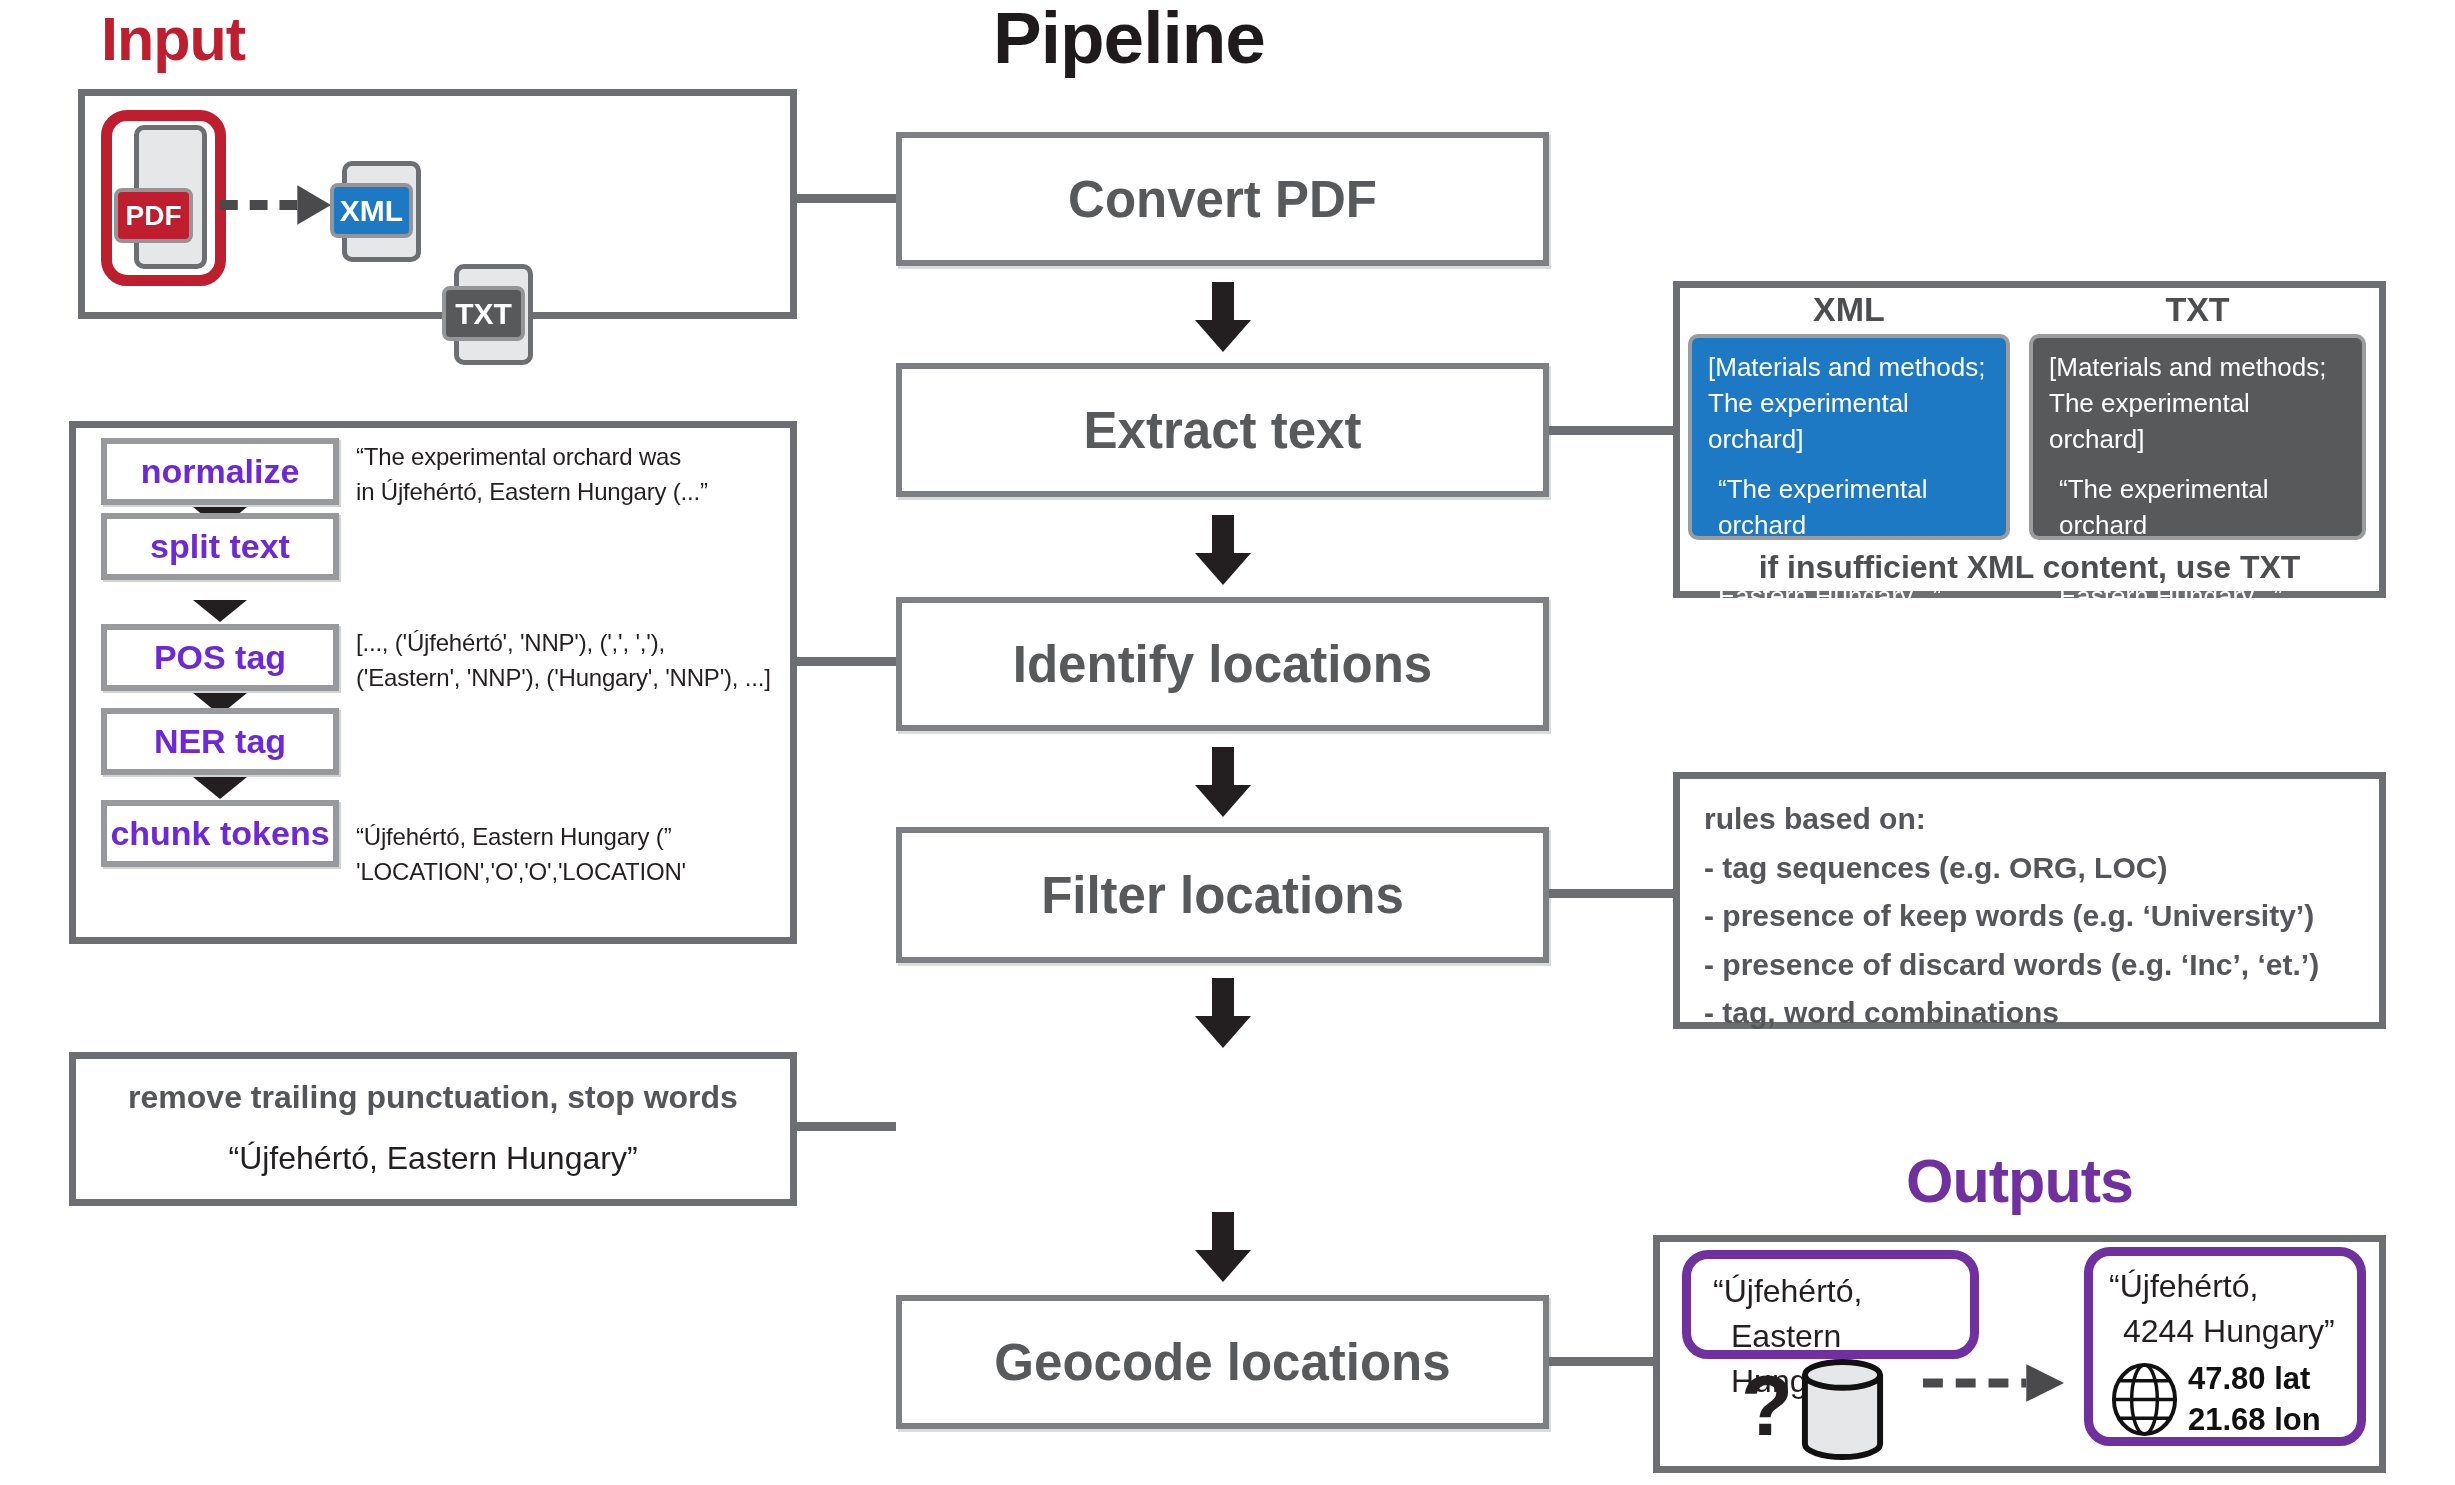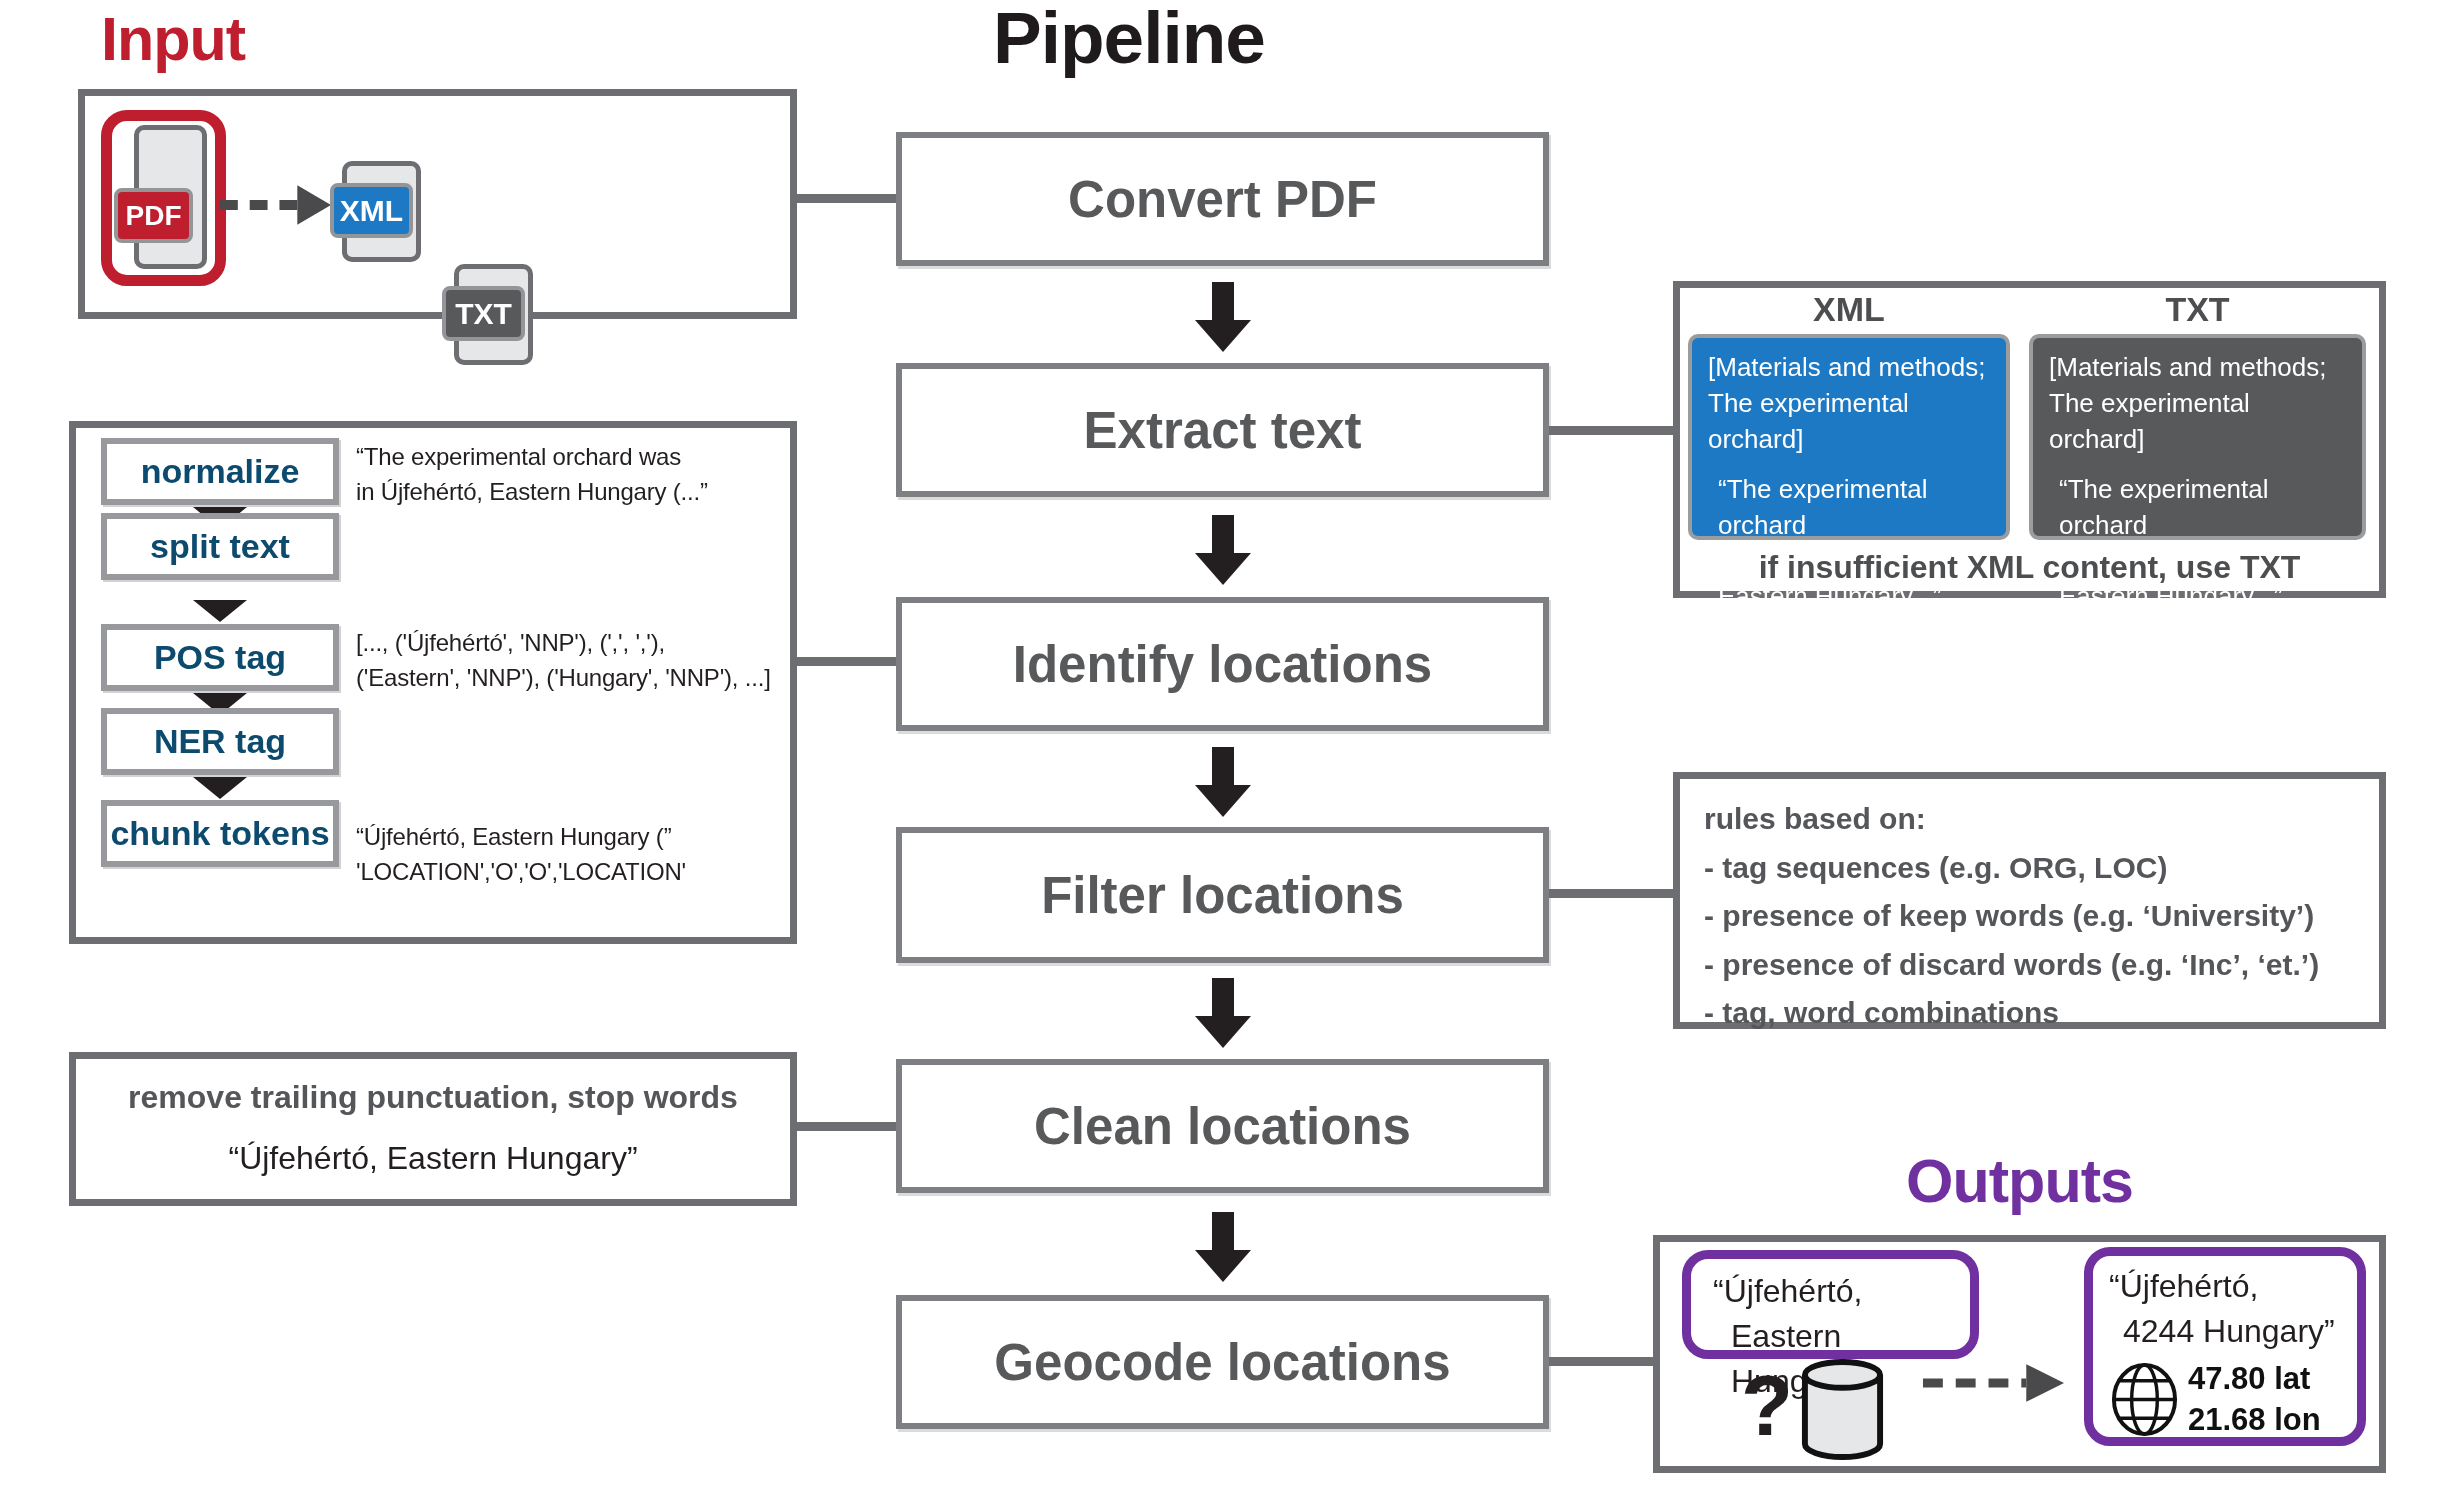--- a/index.html
+++ b/index.html
@@ -12,21 +12,21 @@
   .purple-t{color:#7030a0;font-size:61px;}
   .frame{border:7px solid #6d6e71;background:#fff;box-sizing:border-box;}
   .pipebox{border:6px solid #7d7f82;background:#fff;box-sizing:border-box;
            display:flex;align-items:center;justify-content:center;
            font-weight:bold;font-size:51px;color:#58595b;box-shadow:2px 3px 0 rgba(109,110,113,.25);}
   .connector{background:#6d6e71;height:9px;}
   .pipe-arrow .shaft{width:22px;height:38px;background:#231f20;margin:0 auto;}
   .pipe-arrow .head{width:0;height:0;border-left:28px solid transparent;border-right:28px solid transparent;border-top:32px solid #231f20;}
   .stepbox{border:6px solid #97999c;background:#fff;box-sizing:border-box;width:238px;height:67px;
            display:flex;align-items:center;justify-content:center;
-           font-weight:bold;font-size:34px;color:#0c4a6e;box-shadow:2px 2px 0 rgba(109,110,113,.3);}
+           font-weight:bold;font-size:34px;color:#6d28d9;box-shadow:2px 2px 0 rgba(109,110,113,.3);}
   .nlp-tri{width:0;height:0;border-left:27px solid transparent;border-right:27px solid transparent;border-top:22px solid #231f20;}
   .side-text{font-size:24px;line-height:1.45;white-space:nowrap;letter-spacing:-0.2px;color:#231f20;}
   .file-icon{position:relative;}
   .page{position:absolute;background:#e6e7e8;border:5px solid #6d6e71;border-radius:10px;box-sizing:border-box;}
   .flabel{position:absolute;border:4px solid #939598;border-radius:8px;box-sizing:border-box;
           display:flex;align-items:center;justify-content:center;color:#fff;font-weight:bold;font-size:30px;}
   .red-bg{background:#be1e2d;}
   .blue-bg{background:#1d79c4;}
   .gray-bg{background:#58595b;}
   .panel{border:4px solid #9a9c9e;border-radius:10px;box-sizing:border-box;color:#fff;
@@ -73,21 +73,20 @@
     <div class="abs file-icon" style="left:357px;top:65px;width:93px;height:103px;">
       <div class="page" style="left:12px;top:0;width:79px;height:101px;"></div>
       <div class="flabel gray-bg" style="left:0;top:22px;width:83px;height:55px;">TXT</div>
     </div>
   </div>
 
   <div class="abs pipebox" style="left:896px;top:132px;width:653px;height:134px;">Convert PDF</div>
   <div class="abs pipebox" style="left:896px;top:363px;width:653px;height:134px;">Extract text</div>
   <div class="abs pipebox" style="left:896px;top:597px;width:653px;height:134px;">Identify locations</div>
   <div class="abs pipebox" style="left:896px;top:827px;width:653px;height:136px;">Filter locations</div>
-  <div class="abs pipebox" style="left:896px;top:1059px;width:653px;height:134px;">Clean locations</div>
   <div class="abs pipebox" style="left:896px;top:1295px;width:653px;height:134px;">Geocode locations</div>
 
   <div class="abs pipe-arrow" style="left:1195px;top:282px;">
       <div class="shaft"></div>
       <div class="head"></div>
     </div>
   <div class="abs pipe-arrow" style="left:1195px;top:515px;">
       <div class="shaft"></div>
       <div class="head"></div>
     </div>

